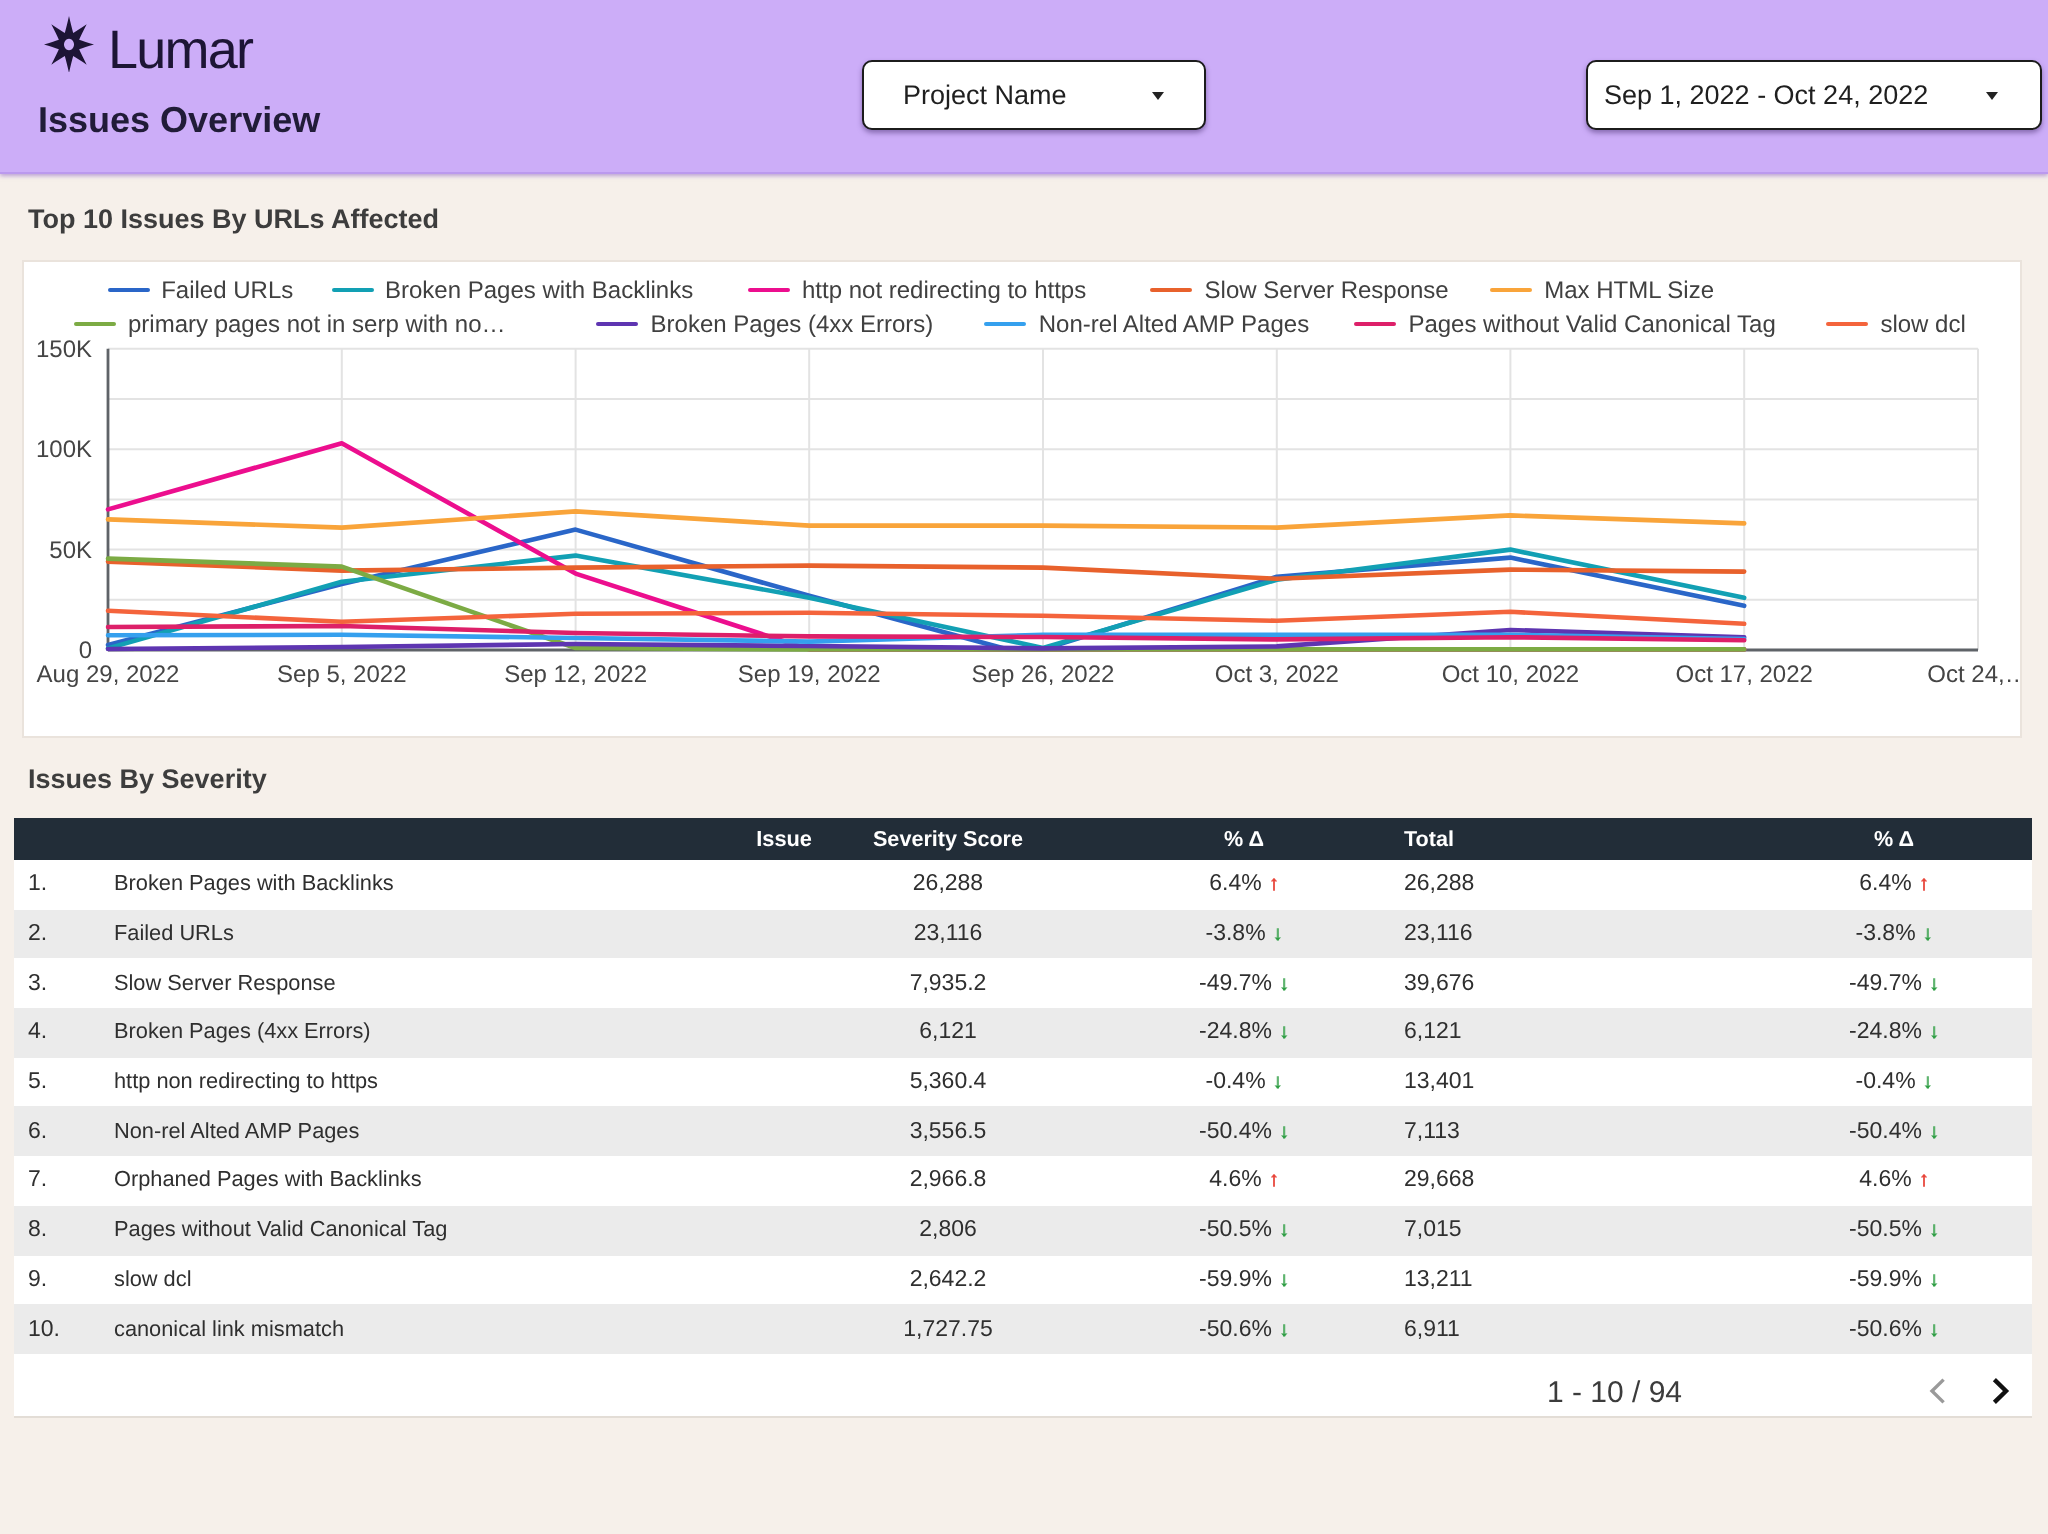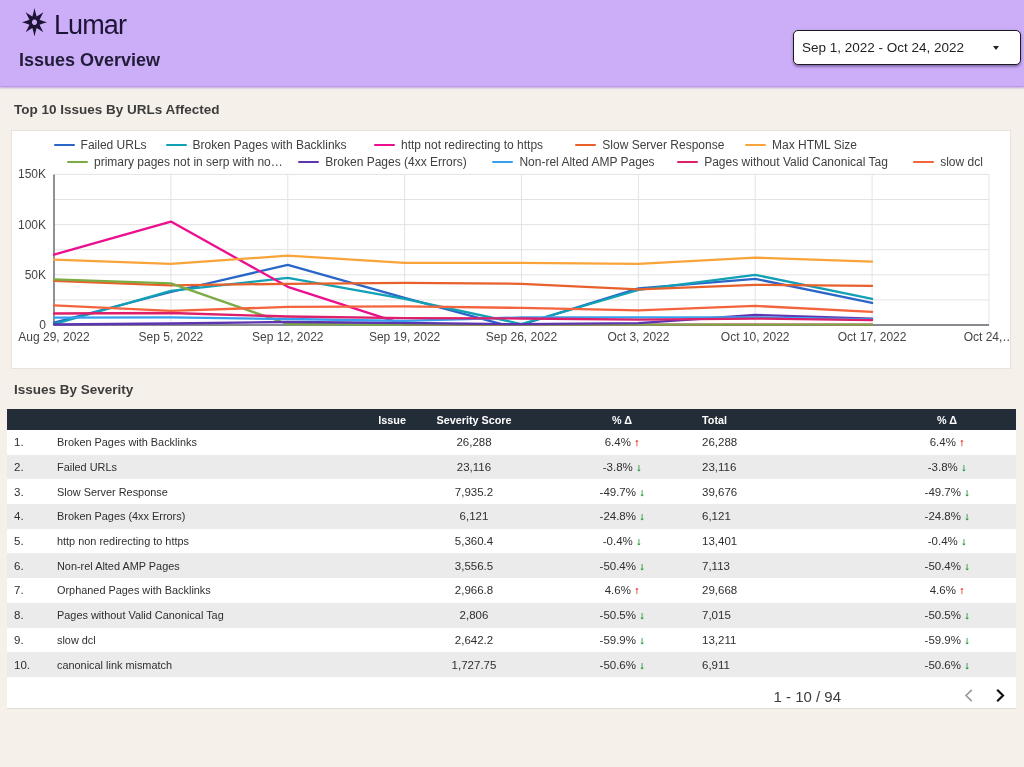--- a/index.html
+++ b/index.html
@@ -38,20 +38,24 @@
 </style>
 </head>
 <body>
 <div id="page">
   <div id="hdr">
     <svg id="logo" width="25" height="28.5" viewBox="-50 -50 100 100" preserveAspectRatio="none">
       <path fill="#1d1435" fill-rule="evenodd" d="M0.0,-50.0 Q4.7,-31.6 8.4,-20.3 Q19.0,-25.7 35.4,-35.4 Q25.7,-19.0 20.3,-8.4 Q31.6,-4.7 50.0,0.0 Q31.6,4.7 20.3,8.4 Q25.7,19.0 35.4,35.4 Q19.0,25.7 8.4,20.3 Q4.7,31.6 0.0,50.0 Q-4.7,31.6 -8.4,20.3 Q-19.0,25.7 -35.4,35.4 Q-25.7,19.0 -20.3,8.4 Q-31.6,4.7 -50.0,0.0 Q-31.6,-4.7 -20.3,-8.4 Q-25.7,-19.0 -35.4,-35.4 Q-19.0,-25.7 -8.4,-20.3 Q-4.7,-31.6 -0.0,-50.0 Z M0,-10 A10,10 0 1,0 0.01,-10 Z"></path>
     </svg>
     <div id="logotxt">Lumar</div>
     <div id="ovw">Issues Overview</div>
+    <div class="dd" style="left:431px; width:172px;">
+        <span style="margin-left:19.5px;">Project Name</span>
+        <span class="car" style="left:144px;"></span>
+      </div>
     <div class="dd" style="left:793px; width:228px;">
         <span style="margin-left:8px; width:172px; overflow:hidden;">Sep 1, 2022 - Oct 24, 2022</span>
         <span class="car" style="left:199.1px;"></span>
       </div>
   </div>
 
   <div class="h1" style="left:14px; top:102px;">Top 10 Issues By URLs Affected</div>
 
   <div id="card1">
     <svg width="998" height="237" viewBox="0 0 998 237">
@@ -105,21 +109,21 @@
         <text x="743.2" y="210">Oct 10, 2022</text>
         <text x="860.1" y="210">Oct 17, 2022</text>
         <text x="977" y="210">Oct 24,…</text>
       </g>
     </svg>
     <div class="legitem" style="left:41.6px; top:8px;"><span class="sw" style="background:#2a66c8"></span>Failed URLs</div>
     <div class="legitem" style="left:153.5px; top:8px;"><span class="sw" style="background:#12a0b4"></span>Broken Pages with Backlinks</div>
     <div class="legitem" style="left:362px; top:8px;"><span class="sw" style="background:#ec0e8e"></span>http not redirecting to https</div>
     <div class="legitem" style="left:563.3px; top:8px;"><span class="sw" style="background:#e8612c"></span>Slow Server Response</div>
     <div class="legitem" style="left:733.1px; top:8px;"><span class="sw" style="background:#f9a43a"></span>Max HTML Size</div>
-    <div class="legitem" style="left:55px; top:25px;align-items:center;"><span class="sw" style="background:#7cab44"></span>primary pages not in serp with no…</div>
+    <div class="legitem" style="left:25px; top:25px;align-items:center;"><span class="sw" style="background:#7cab44"></span>primary pages not in serp with no…</div>
     <div class="legitem" style="left:286.3px; top:25px;"><span class="sw" style="background:#5e35b1"></span>Broken Pages (4xx Errors)</div>
     <div class="legitem" style="left:480.4px; top:25px;"><span class="sw" style="background:#35a0ee"></span>Non-rel Alted AMP Pages</div>
     <div class="legitem" style="left:665.2px; top:25px;"><span class="sw" style="background:#dd2069"></span>Pages without Valid Canonical Tag</div>
     <div class="legitem" style="left:901.2px; top:25px;"><span class="sw" style="background:#f4643c"></span>slow dcl</div>
   </div>
 
   <div class="h1" style="left:14px; top:381.5px;">Issues By Severity</div>
 
   <div id="card2">
     <table>

